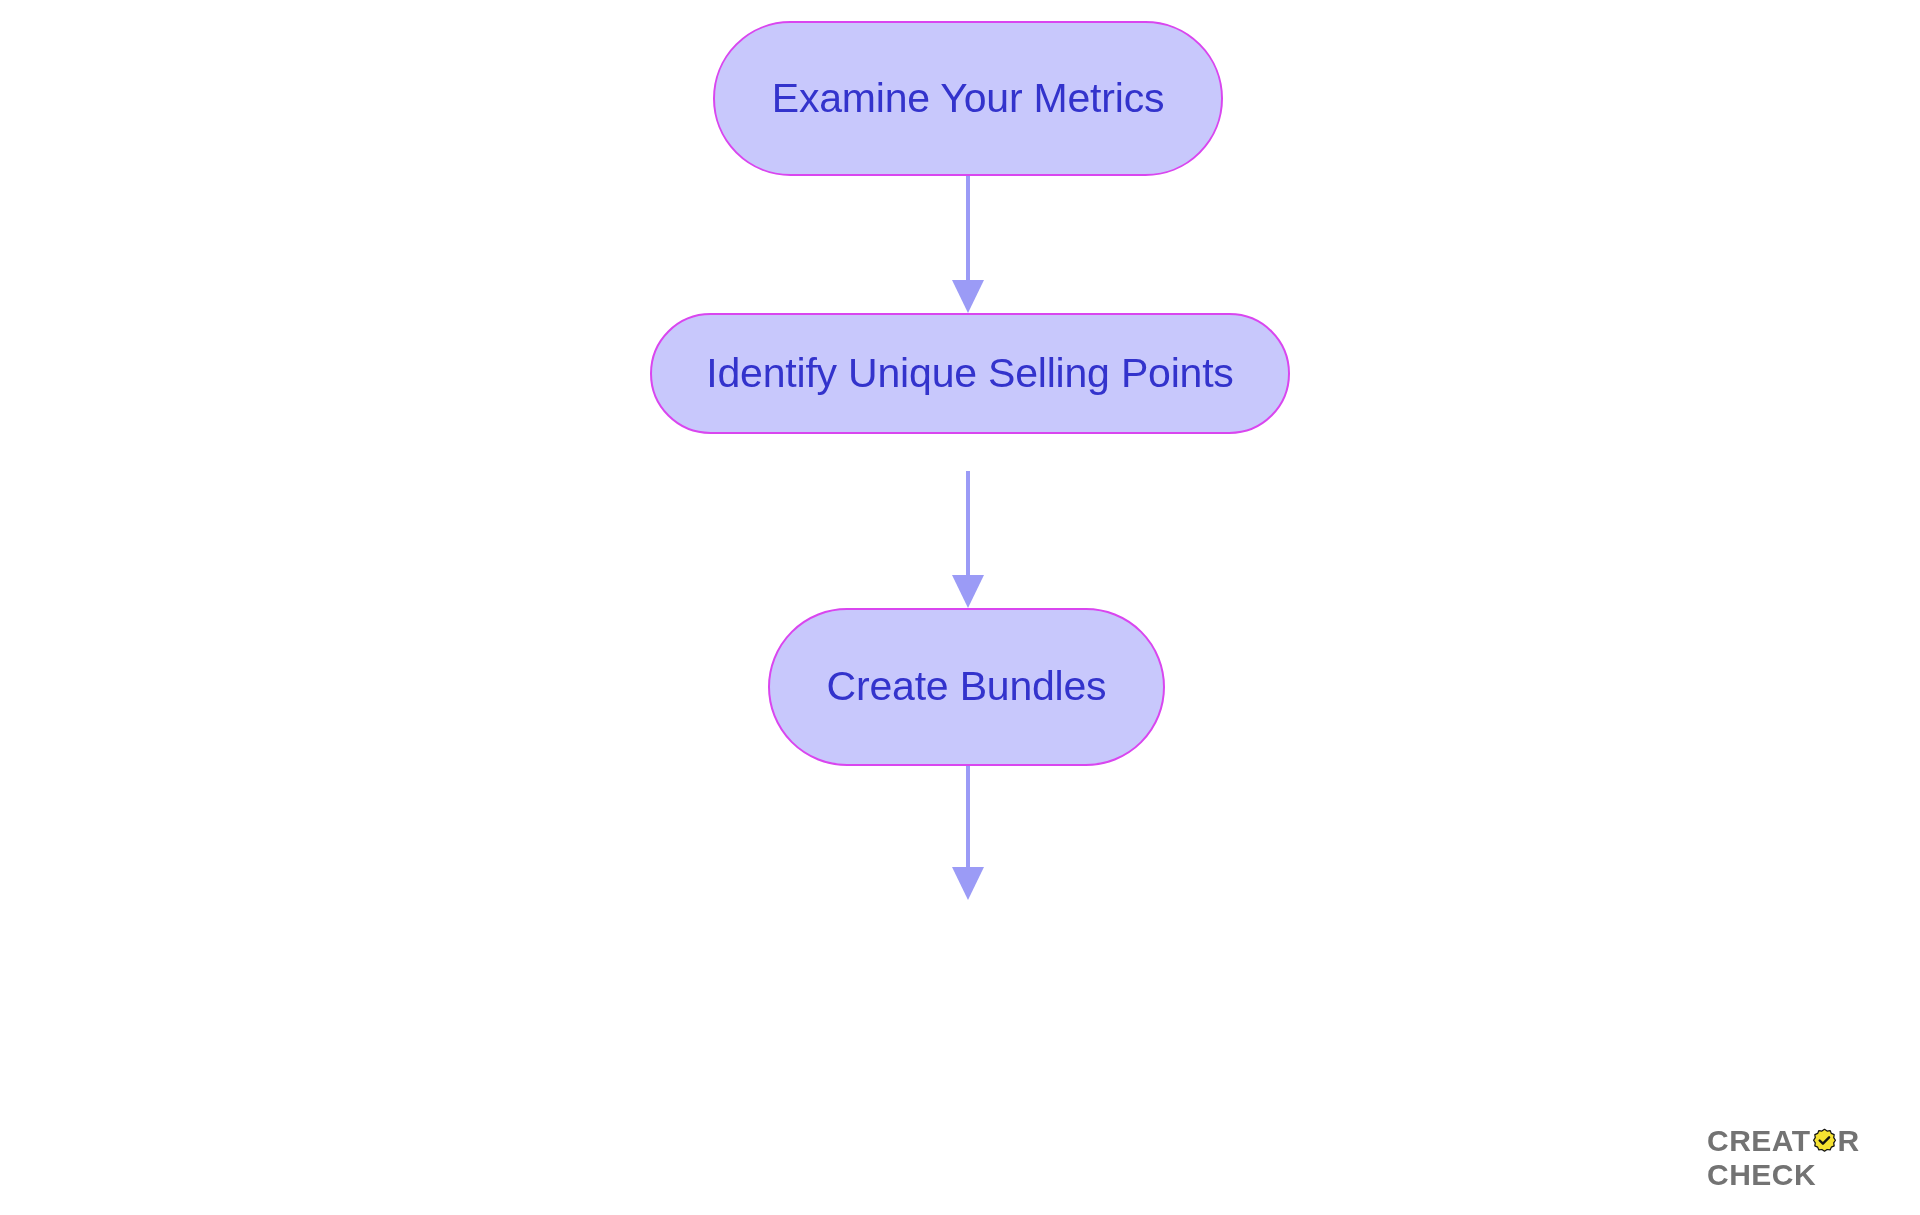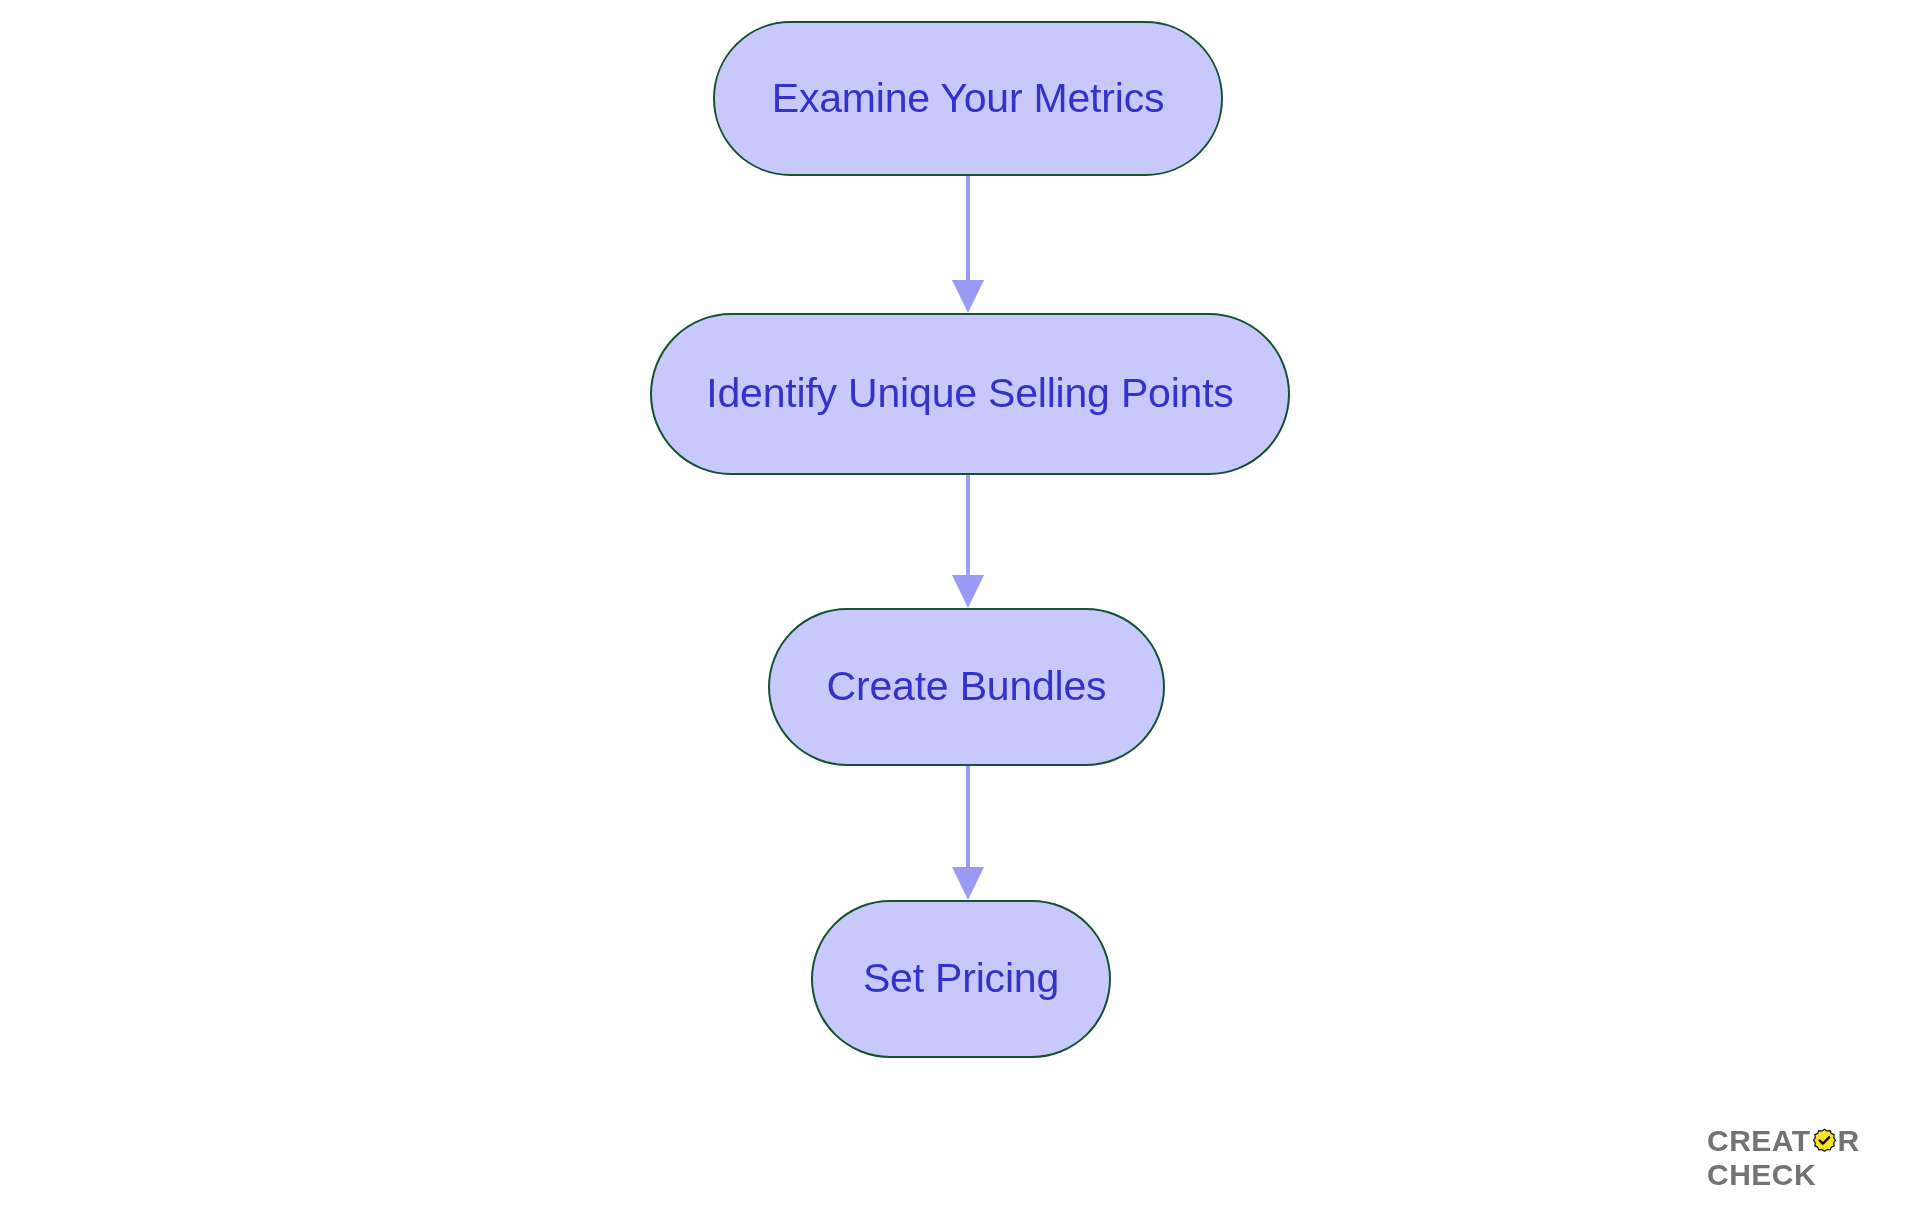--- a/index.html
+++ b/index.html
@@ -20,39 +20,39 @@
     width: 1920px;
     height: 1215px;
     background: #ffffff;
   }
 
   
   .flow-node {
     position: absolute;
     box-sizing: border-box;
     background: #c8c8fc;
-    border: 2px solid #14532d;
+    border: 2px solid #d946ef;
     border-radius: 999px;
     display: flex;
     align-items: center;
     justify-content: center;
     text-align: center;
   }
   .flow-node .node-label {
     color: #3333cc;
     font-family: "Liberation Sans", sans-serif;
     font-weight: 400;
     letter-spacing: -0.2px;
     white-space: nowrap;
     line-height: 1.1;
   }
 
   
   #node-0 { left: 713px;  top: 21px;   width: 510px; height: 155px; }
-  #node-1 { left: 650px;  top: 313px;  width: 640px; height: 162px; }
+  #node-1 { left: 650px;  top: 313px;  width: 640px; height: 121px; }
   #node-2 { left: 768px;  top: 608px;  width: 397px; height: 158px; align-items: center; }
   #node-3 { left: 811px;  top: 900px;  width: 300px; height: 158px; }
 
   #node-0 .node-label { font-size: 41px; }
   #node-1 .node-label { font-size: 41px; }
   #node-2 .node-label { font-size: 41px; }
   #node-3 .node-label { font-size: 41px; }
 
   
   .connector {
@@ -122,23 +122,20 @@
   </div>
 
   <div class="flow-node" id="node-1">
     <span class="node-label">Identify Unique Selling Points</span>
   </div>
 
   <div class="flow-node" id="node-2">
     <span class="node-label">Create Bundles</span>
   </div>
 
-  <div class="flow-node" id="node-3">
-    <span class="node-label">Set Pricing</span>
-  </div>
 
   <div id="watermark">
     <div class="logo-line">
       <span>CREAT</span>
       <span class="logo-badge">
         <svg viewBox="0 0 24 24" width="27" height="27" xmlns="http://www.w3.org/2000/svg">
           <path d="M12 1.2 14.3 2.7 17 2.3 18.1 4.8 20.6 5.9 20.2 8.6 21.7 10.9 20.2 13.2 20.6 15.9 18.1 17 17 19.5 14.3 19.1 12 20.6 9.7 19.1 7 19.5 5.9 17 3.4 15.9 3.8 13.2 2.3 10.9 3.8 8.6 3.4 5.9 5.9 4.8 7 2.3 9.7 2.7Z" fill="#f5e231" stroke="#111111" stroke-width="1.1" stroke-linejoin="round"></path>
           <path d="M7.7 11.1 10.6 13.9 16.1 8.3" fill="none" stroke="#111111" stroke-width="2.1" stroke-linecap="round" stroke-linejoin="round"></path>
         </svg>
       </span>

